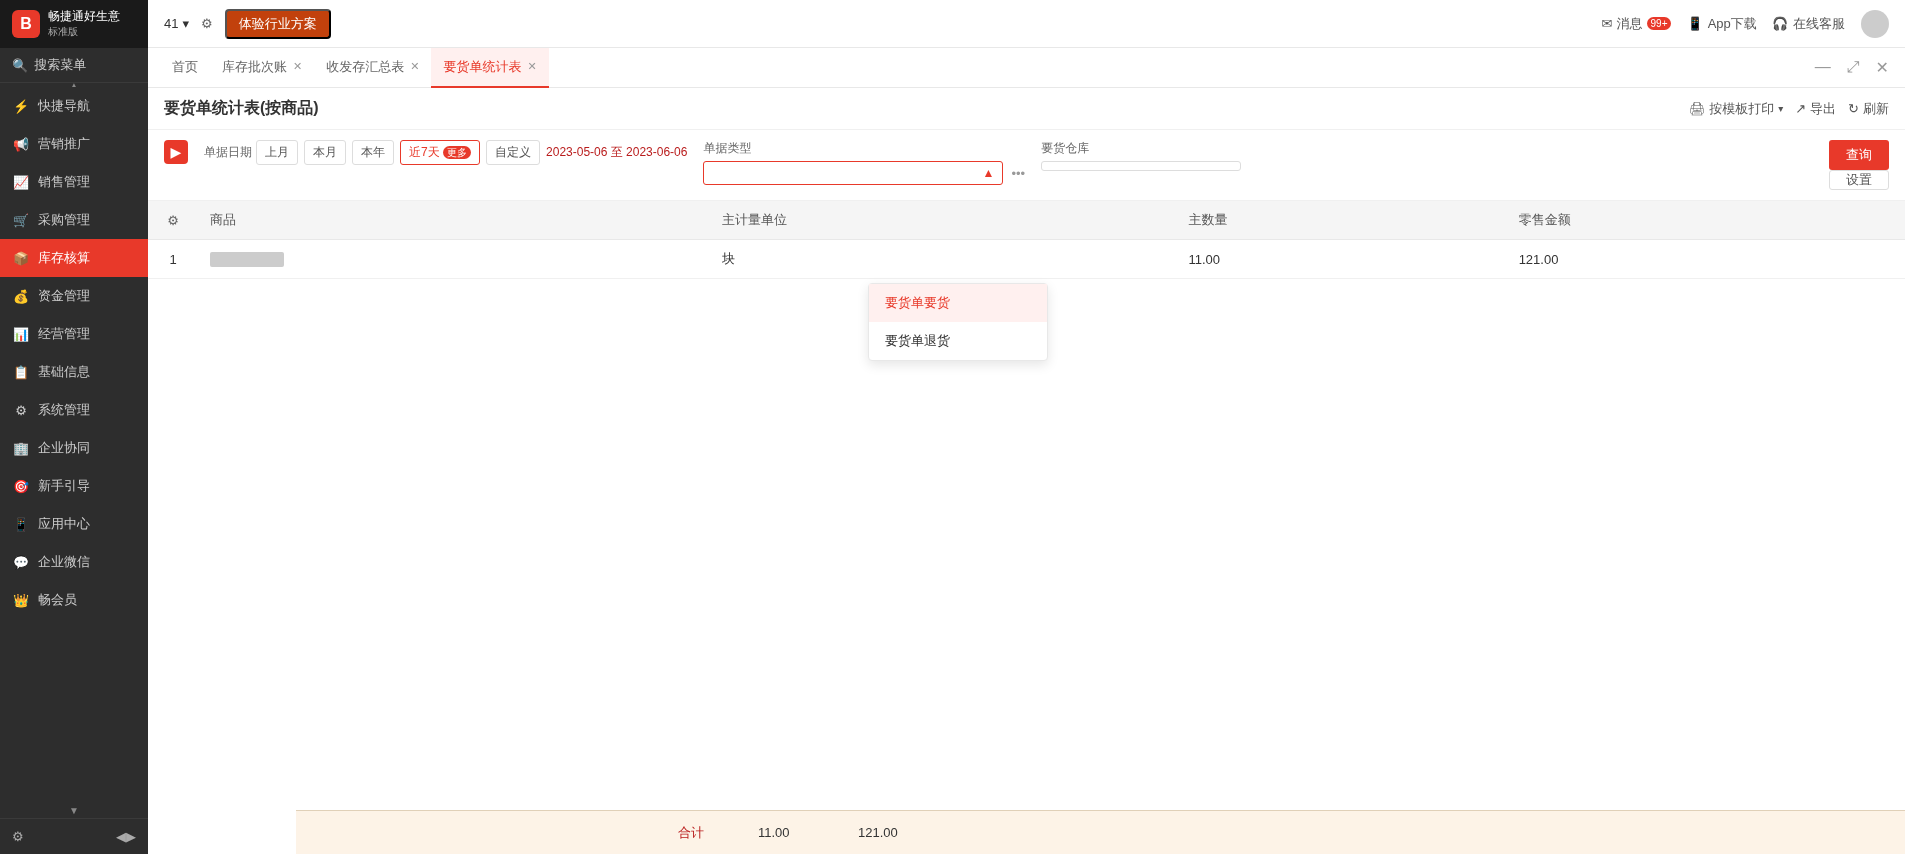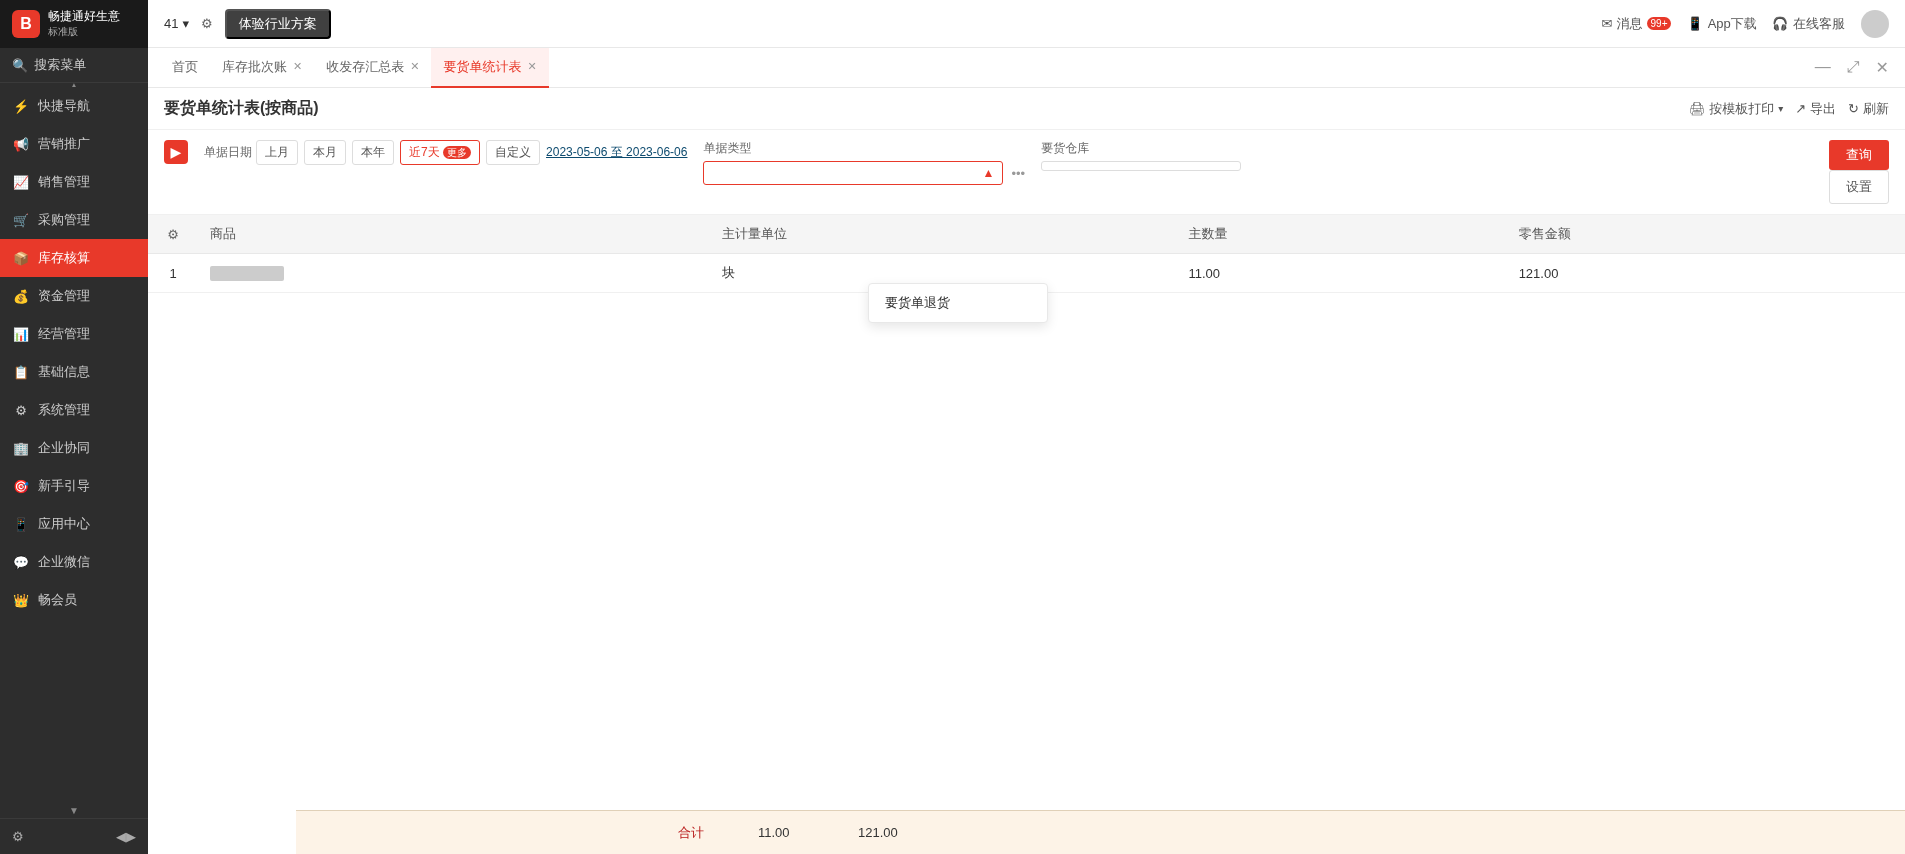--- a/index.html
+++ b/index.html
@@ -80,21 +80,21 @@
       padding: 0 16px;
       height: 48px;
       border-bottom: 1px solid #e8e8e8;
     }
     .header-left { display: flex; align-items: center; gap: 12px; }
     .header-store {
       display: flex; align-items: center; gap: 4px;
       font-size: 13px; color: #333; cursor: pointer;
     }
     .header-promo {
-      background: #404040; color: #fff;
+      background: #c2410c; color: #fff;
       padding: 4px 12px; border-radius: 4px;
       font-size: 13px; cursor: pointer;
     }
     .header-right { display: flex; align-items: center; gap: 16px; }
     .header-btn { display: flex; align-items: center; gap: 4px; font-size: 13px; color: #555; cursor: pointer; }
     .badge {
       background: #e8392a; color: #fff;
       font-size: 10px; padding: 1px 4px; border-radius: 8px;
     }
     .avatar { width: 28px; height: 28px; background: #ccc; border-radius: 50%; }
@@ -164,21 +164,21 @@
     .filter-row { display: flex; align-items: center; gap: 6px; }
     .date-btn {
       padding: 3px 8px; border: 1px solid #ddd; border-radius: 3px;
       background: #fff; font-size: 12px; cursor: pointer; color: #555;
     }
     .date-btn.active { color: #e8392a; border-color: #e8392a; }
     .date-badge {
       background: #e8392a; color: #fff;
       font-size: 10px; padding: 1px 4px; border-radius: 8px;
     }
-    .date-range { font-size: 12px; color: #0c4a6e; text-decoration: underline; }
+    .date-range { font-size: 12px; color: #b91c1c; }
     .filter-select-group { display: flex; flex-direction: column; gap: 4px; }
     .filter-select {
       display: flex; align-items: center; gap: 4px;
       border: 1px solid #e8392a; border-radius: 3px;
       padding: 4px 8px; min-width: 300px;
       background: #fff; cursor: pointer; position: relative;
     }
     .select-arrow { color: #e8392a; font-size: 12px; margin-left: auto; }
     .filter-more { color: #999; margin-left: 4px; cursor: pointer; }
     .warehouse-select {
@@ -186,21 +186,21 @@
       border: 1px solid #ddd; border-radius: 3px;
       padding: 4px 8px; min-width: 200px; background: #fff;
     }
     .filter-actions { display: flex; flex-direction: column; gap: 0; margin-left: auto; }
     .btn-query {
       background: #e8392a; color: #fff; border: none;
       padding: 6px 16px; border-radius: 3px; cursor: pointer; font-size: 13px;
     }
     .btn-set {
       background: #fff; color: #555; border: 1px solid #ddd;
-      padding: 7px 16px; border-radius: 3px; cursor: pointer; font-size: 13px;
+      padding: 0 16px; border-radius: 3px; cursor: pointer; font-size: 13px;
     }
 
     
     .dropdown-overlay {
       position: absolute;
       background: #fff;
       border: 1px solid #e8e8e8;
       box-shadow: 0 4px 12px rgba(0,0,0,0.1);
       z-index: 100;
       min-width: 180px;
@@ -438,20 +438,23 @@
         </div>
       </div>
 
       <div class="filter-actions">
         <button class="btn-query">查询</button>
         <button class="btn-set">设置</button>
       </div>
     </div>
 
     <div class="dropdown-overlay" style="top: 195px; left: 720px;">
+      <div class="dropdown-item selected">
+        <span>要货单要货</span>
+      </div>
       <div class="dropdown-item">
         <span>要货单退货</span>
       </div>
     </div>
 
     <div class="table-container">
       <table>
         <thead>
           <tr>
             <th>

